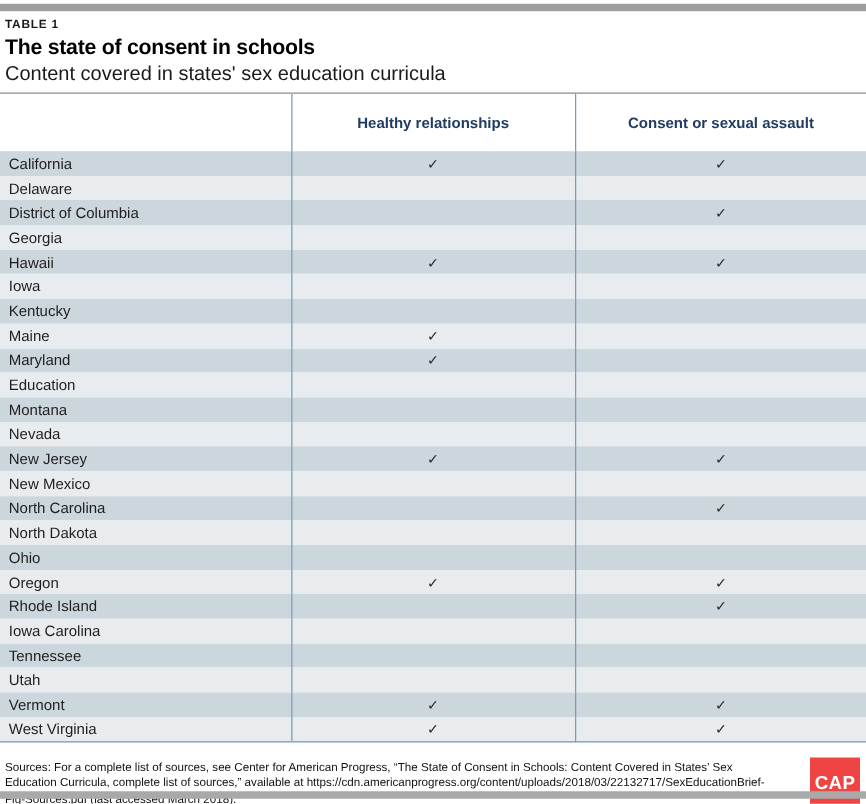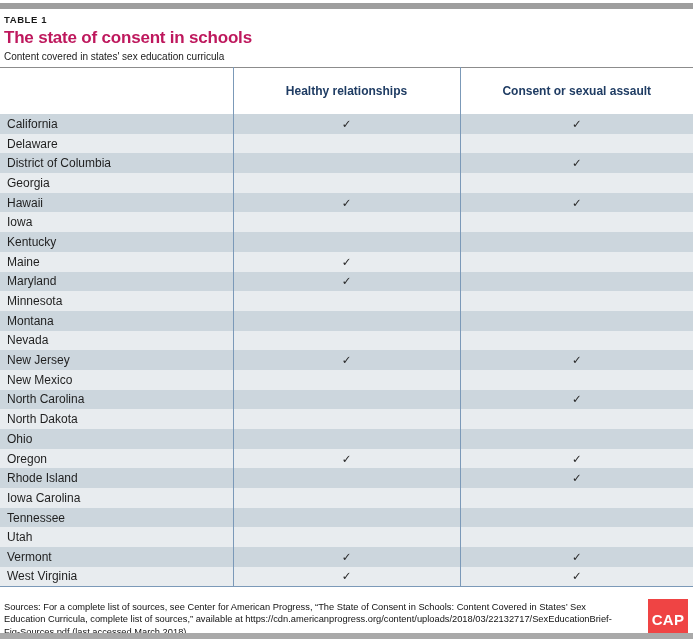--- a/index.html
+++ b/index.html
@@ -22,24 +22,24 @@
     font-size: 9.5px;
     font-weight: bold;
     letter-spacing: 0.6px;
     color: #1a1a1a;
   }
   .fig-title {
     font-size: 17px;
     font-weight: bold;
     letter-spacing: -0.2px;
     margin-top: 3px;
-    color: #be185d;
+    color: #000000;
   }
   .fig-subtitle {
-    font-size: 10px;
+    font-size: 16px;
     margin-top: 3px;
     color: #1a1a1a;
   }
   table.consent-table {
     width: 693px;
     border-collapse: collapse;
     table-layout: fixed;
     margin-top: 5px;
     border-top: 1px solid #8c8c8c;
     border-bottom: 1px solid #7b99b8;
@@ -165,21 +165,21 @@
         <td class="state-cell">Maine</td>
         <td class="check-cell divided"><span>✓</span></td>
         <td class="check-cell divided"></td>
       </tr>
       <tr>
         <td class="state-cell">Maryland</td>
         <td class="check-cell divided"><span>✓</span></td>
         <td class="check-cell divided"></td>
       </tr>
       <tr>
-        <td class="state-cell">Minnesota</td>
+        <td class="state-cell">Education</td>
         <td class="check-cell divided"></td>
         <td class="check-cell divided"></td>
       </tr>
       <tr>
         <td class="state-cell">Montana</td>
         <td class="check-cell divided"></td>
         <td class="check-cell divided"></td>
       </tr>
       <tr>
         <td class="state-cell">Nevada</td>

